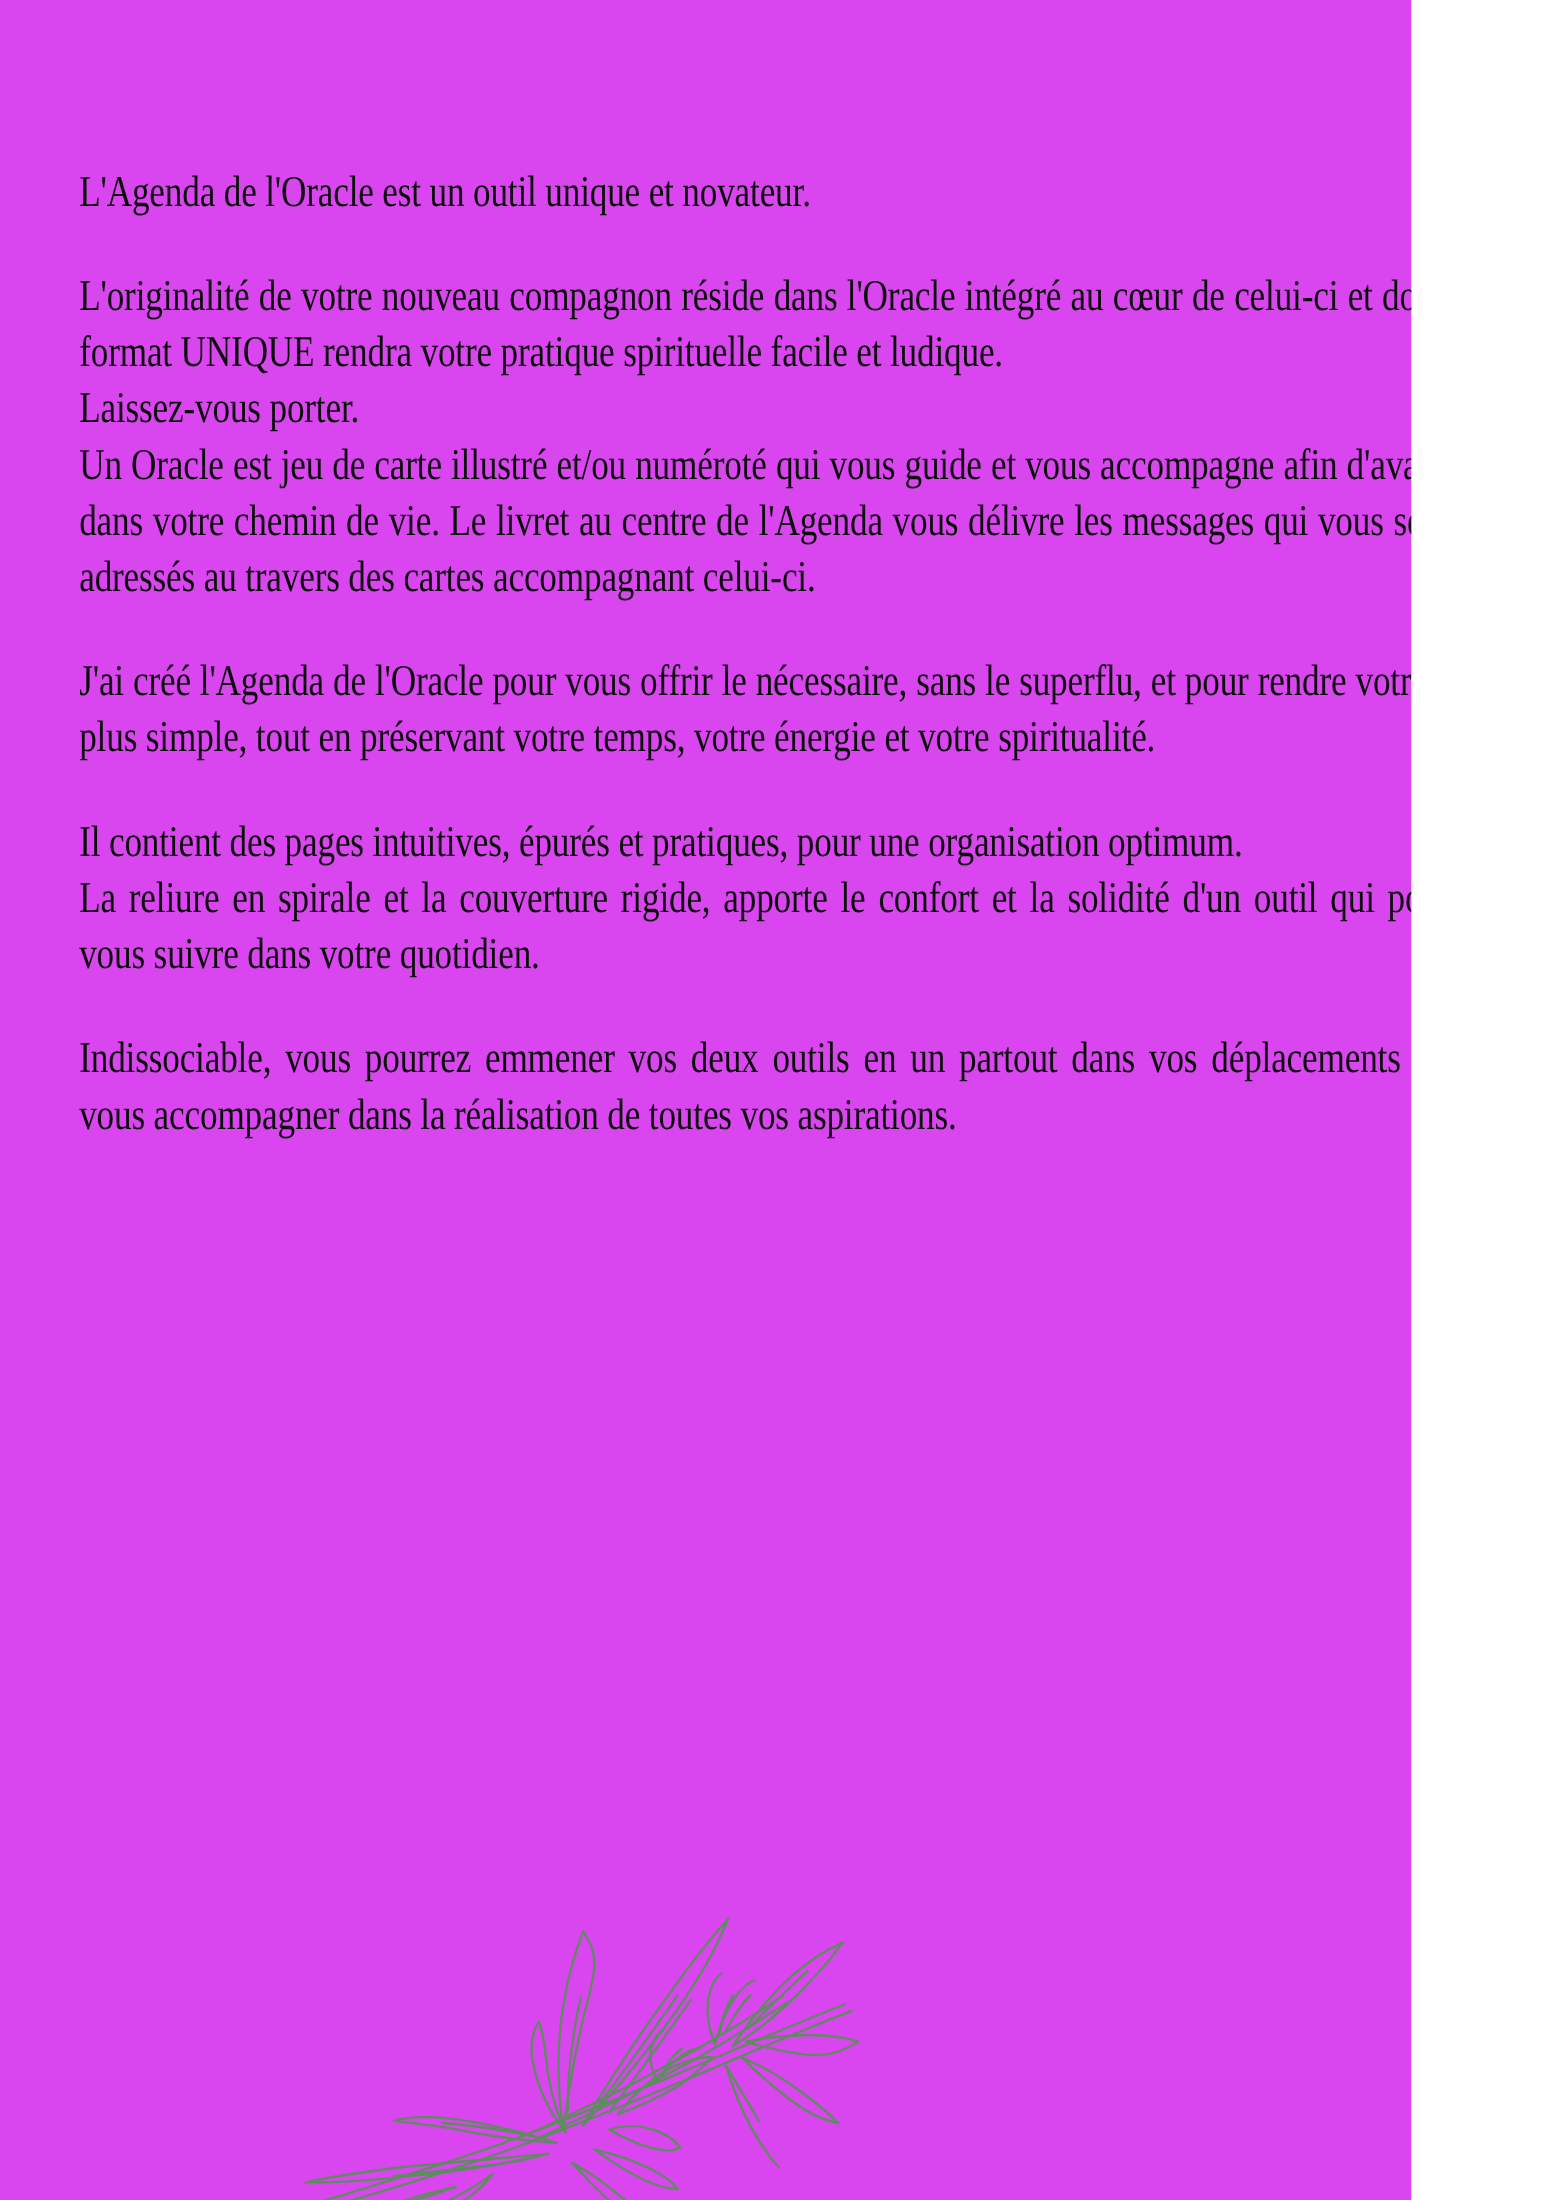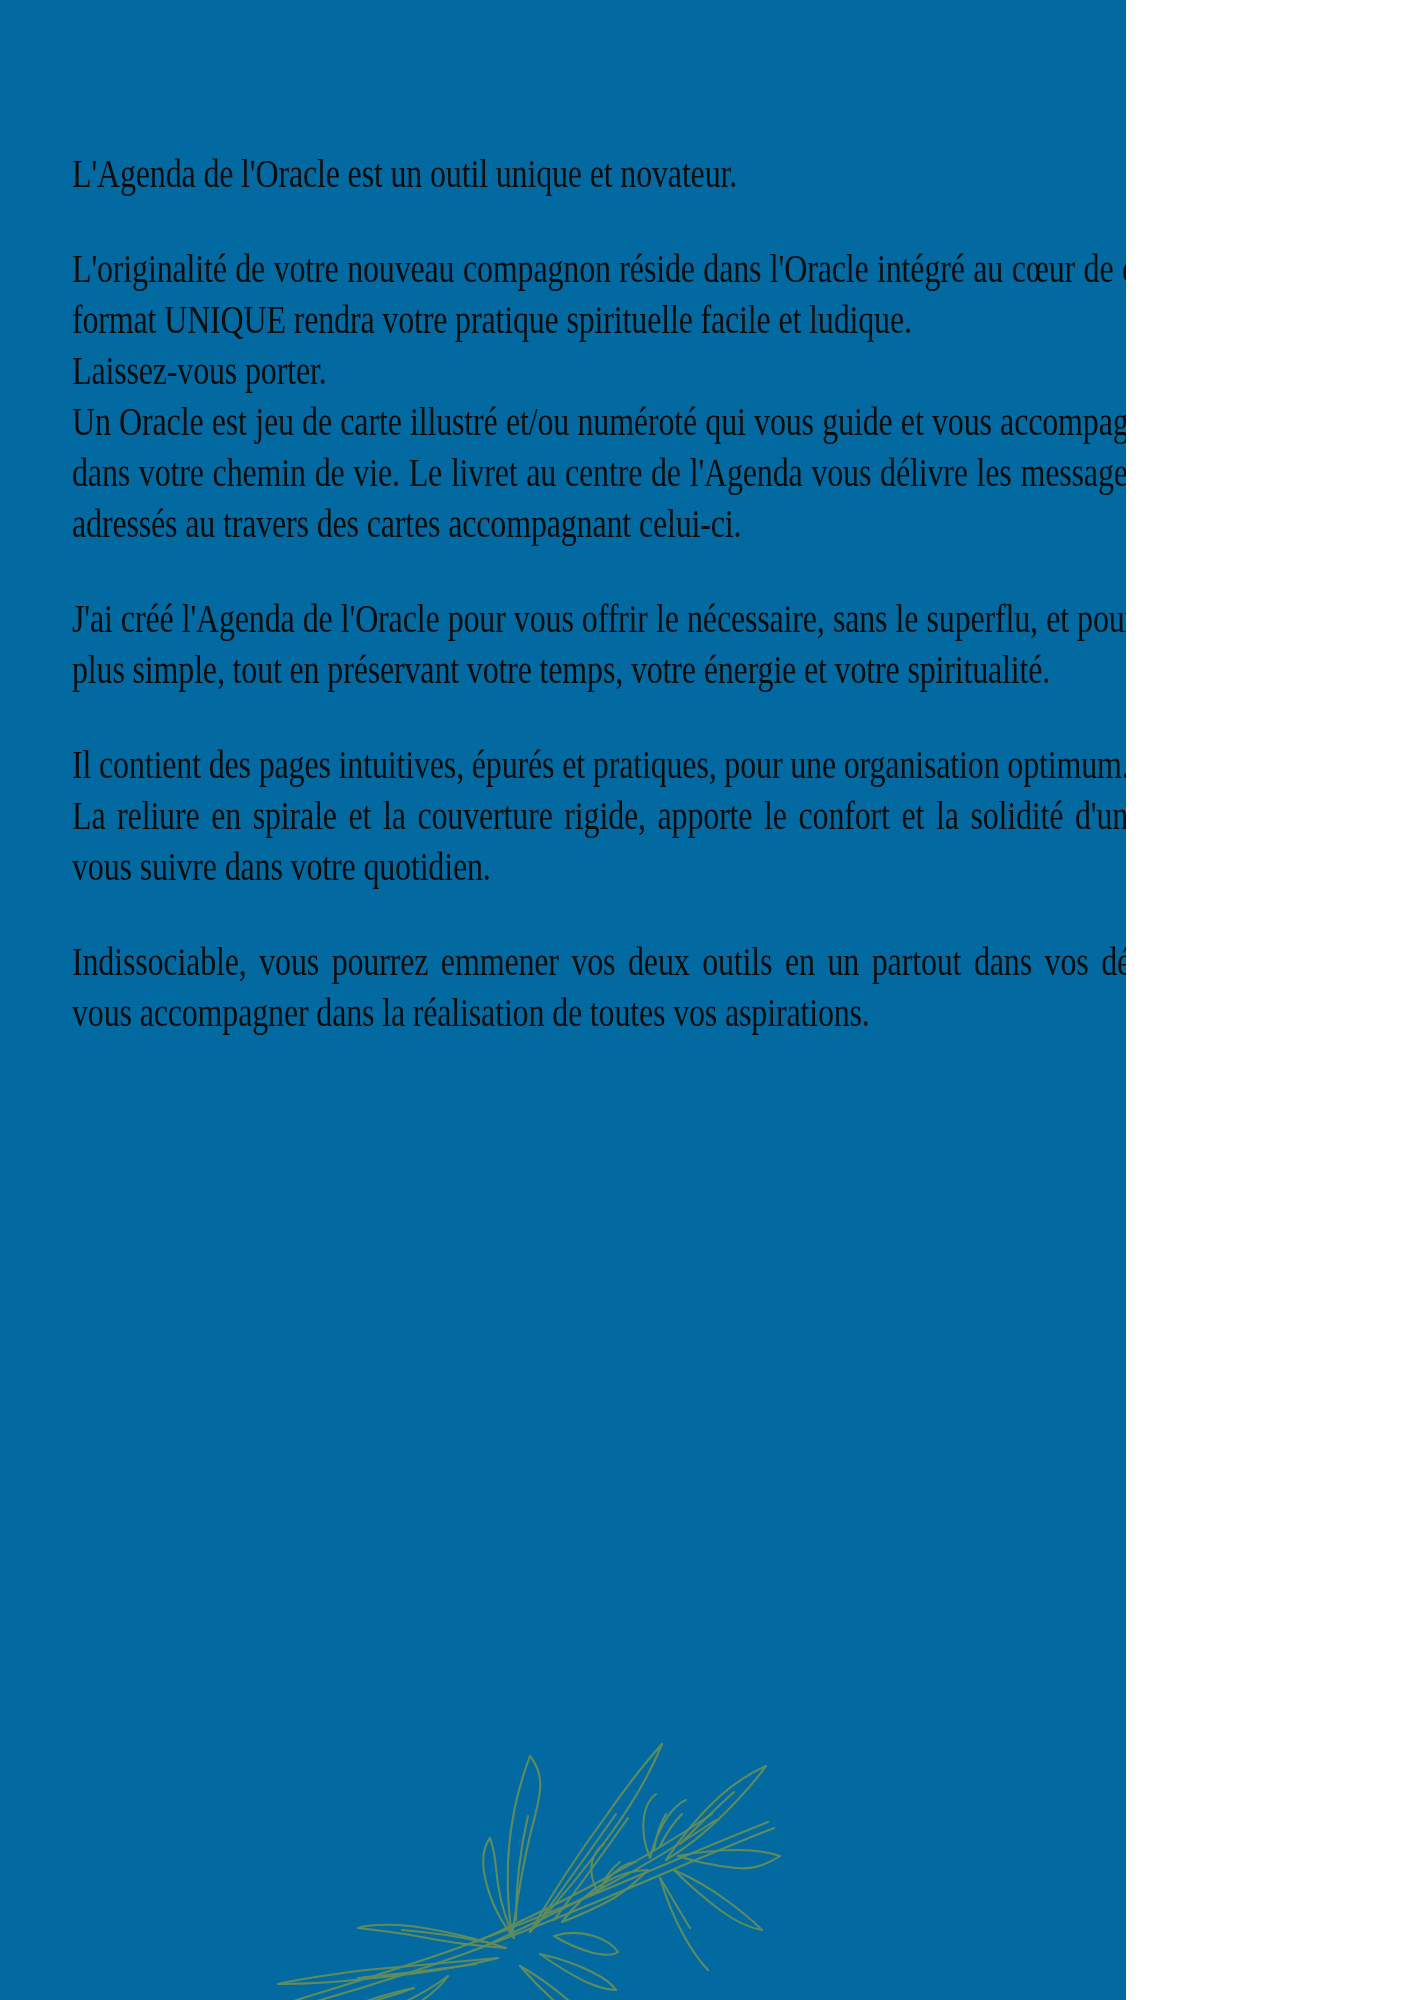--- a/index.html
+++ b/index.html
@@ -3,23 +3,23 @@
 <meta charset="utf-8">
 <title>Agenda de l'Oracle — Présentation</title>
 <style>
   html, body {
     margin: 0;
     padding: 0;
     background: #ffffff;
   }
   .page {
     position: relative;
-    width: 1126px;
+    width: 1283px;
     height: 2000px;
-    background: #0369a1;
+    background: #d946ef;
     overflow: hidden;
     box-sizing: border-box;
   }
   .content {
     position: absolute;
     left: 72px;
     top: 148px;
     width: 1272px;
   }
   .para {

